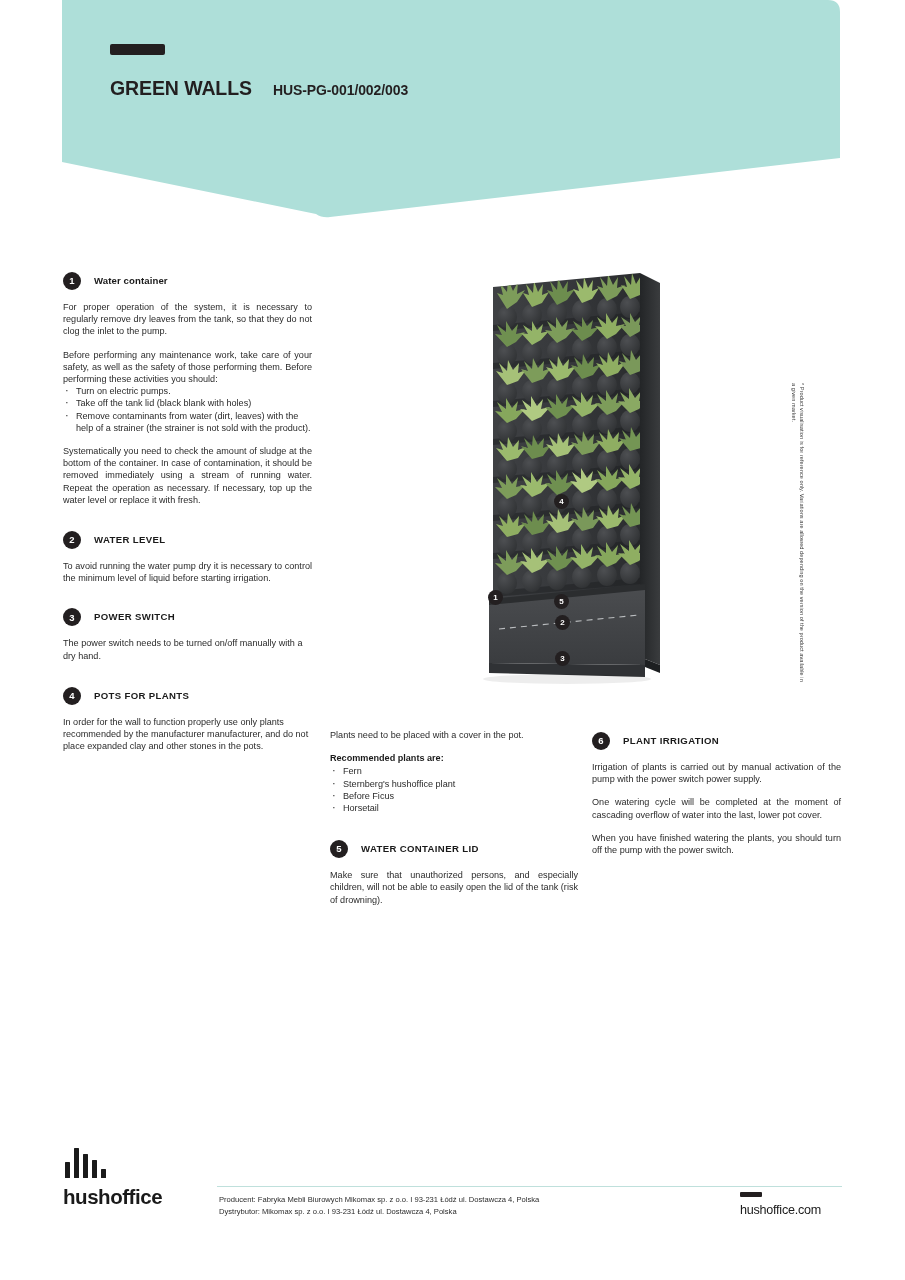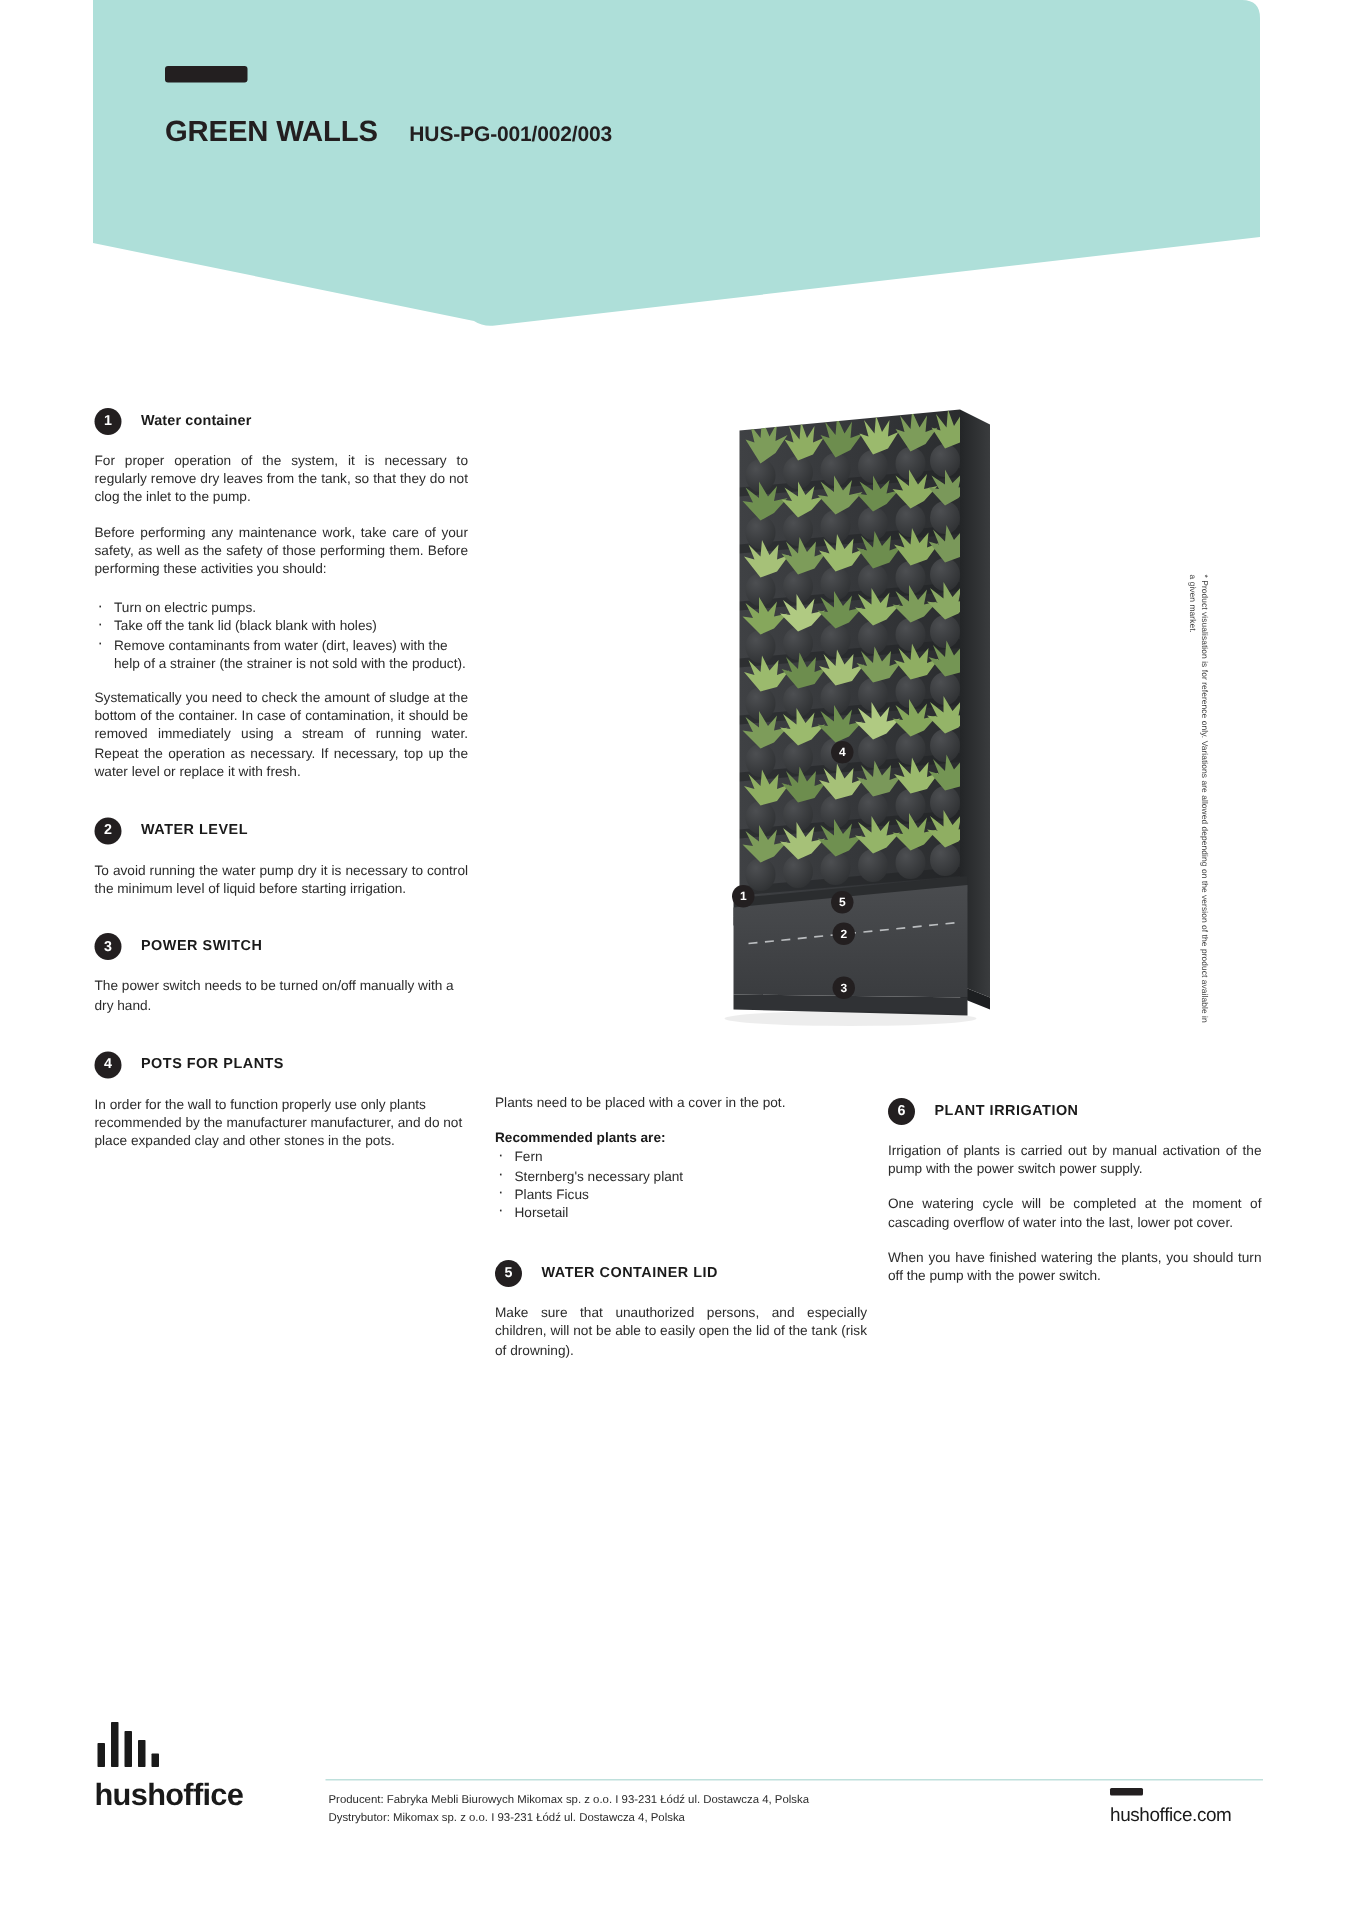--- a/index.html
+++ b/index.html
@@ -267,21 +267,21 @@
   </div>
 </div>
 
 <div class="col col-1">
 
   <div class="sec-head">
     <span class="badge">1</span>
     <span class="sec-title">Water container</span>
   </div>
   <p class="body">For proper operation of the system, it is necessary to regularly remove dry leaves from the tank, so that they do not clog the inlet to the pump.</p>
-  <p class="body" style="margin-bottom:14px">Before performing any maintenance work, take care of your safety, as well as the safety of those performing them. Before performing these activities you should:</p>
+  <p class="body" style="margin-bottom:0">Before performing any maintenance work, take care of your safety, as well as the safety of those performing them. Before performing these activities you should:</p>
   <ul class="bullets">
     <li>Turn on electric pumps.</li>
     <li>Take off the tank lid (black blank with holes)</li>
     <li>Remove contaminants from water (dirt, leaves) with the help of a strainer (the strainer is not sold with the product).</li>
   </ul>
   <p class="body last">Systematically you need to check the amount of sludge at the bottom of the container. In case of contamination, it should be removed immediately using a stream of running water. Repeat the operation as necessary. If necessary, top up the water level or replace it with fresh.</p>
 
   <div class="sec-head spaced" style="margin-top:25px">
     <span class="badge">2</span>
     <span class="sec-title upper">WATER LEVEL</span>
@@ -300,22 +300,22 @@
   </div>
   <p class="body last nojust">In order for the wall to function properly use only plants recommended by the manufacturer manufacturer, and do not place expanded clay and other stones in the pots.</p>
 </div>
 
 <div class="col col-2">
   <p class="body">Plants need to be placed with a cover in the pot.</p>
 
   <div class="bold-lead">Recommended plants are:</div>
   <ul class="bullets">
     <li>Fern</li>
-    <li>Sternberg's necessary plant</li>
-    <li>Plants Ficus</li>
+    <li>Sternberg's hushoffice plant</li>
+    <li>Before Ficus</li>
     <li>Horsetail</li>
   </ul>
 
   <div class="sec-head spaced" style="margin-top:26px">
     <span class="badge">5</span>
     <span class="sec-title upper">WATER CONTAINER LID</span>
   </div>
   <p class="body last">Make sure that unauthorized persons, and especially children, will not be able to easily open the lid of the tank (risk of drowning).</p>
 </div>
 

